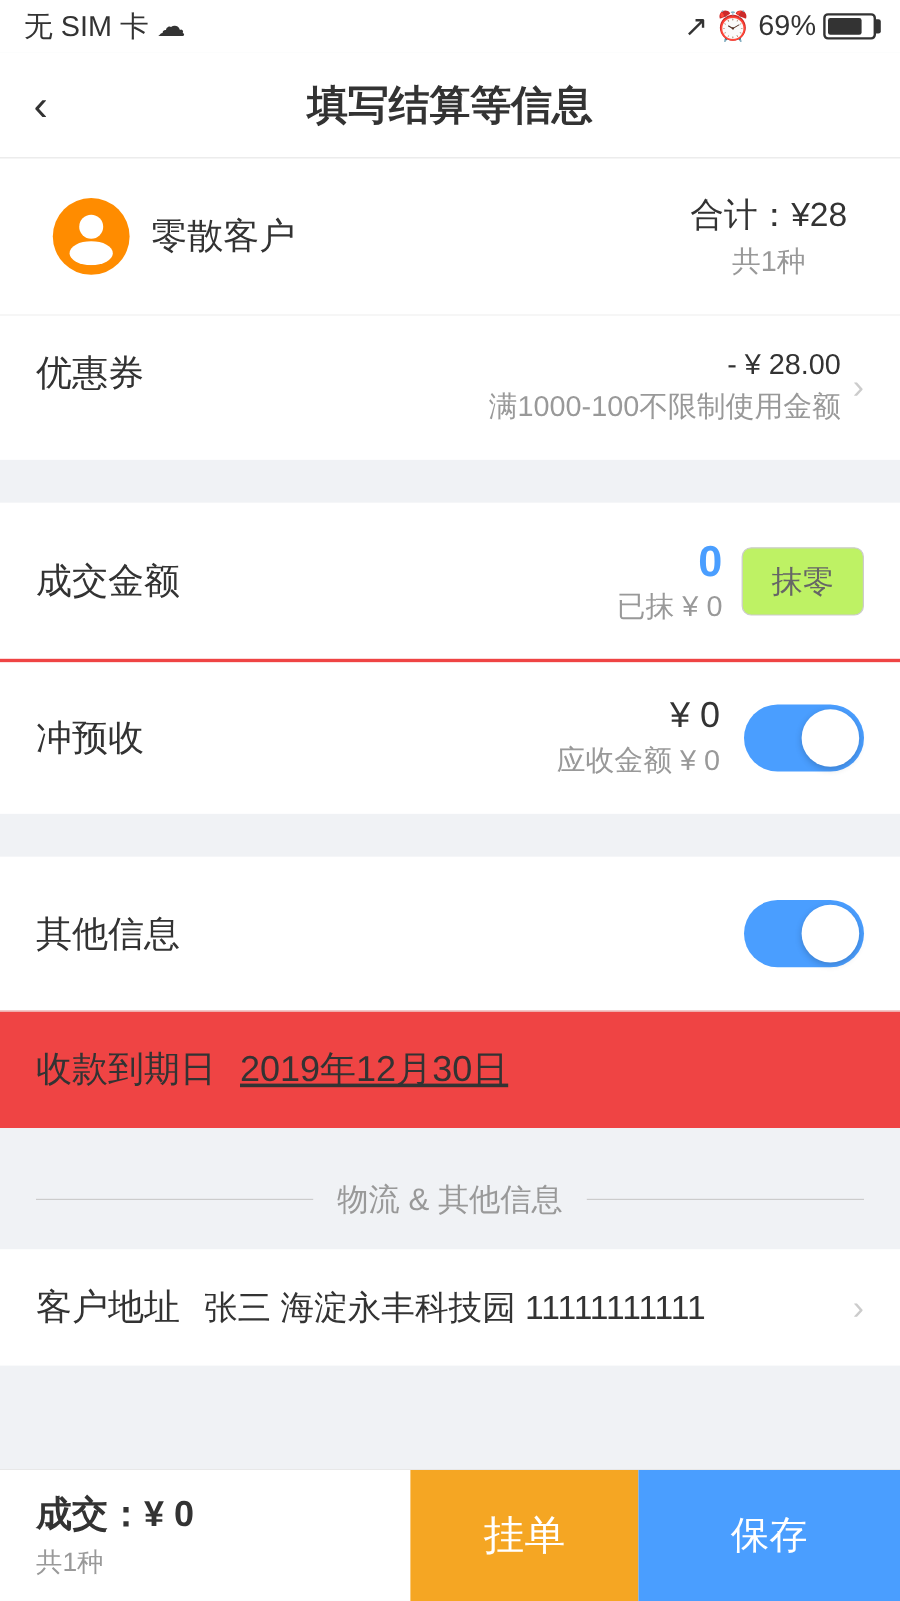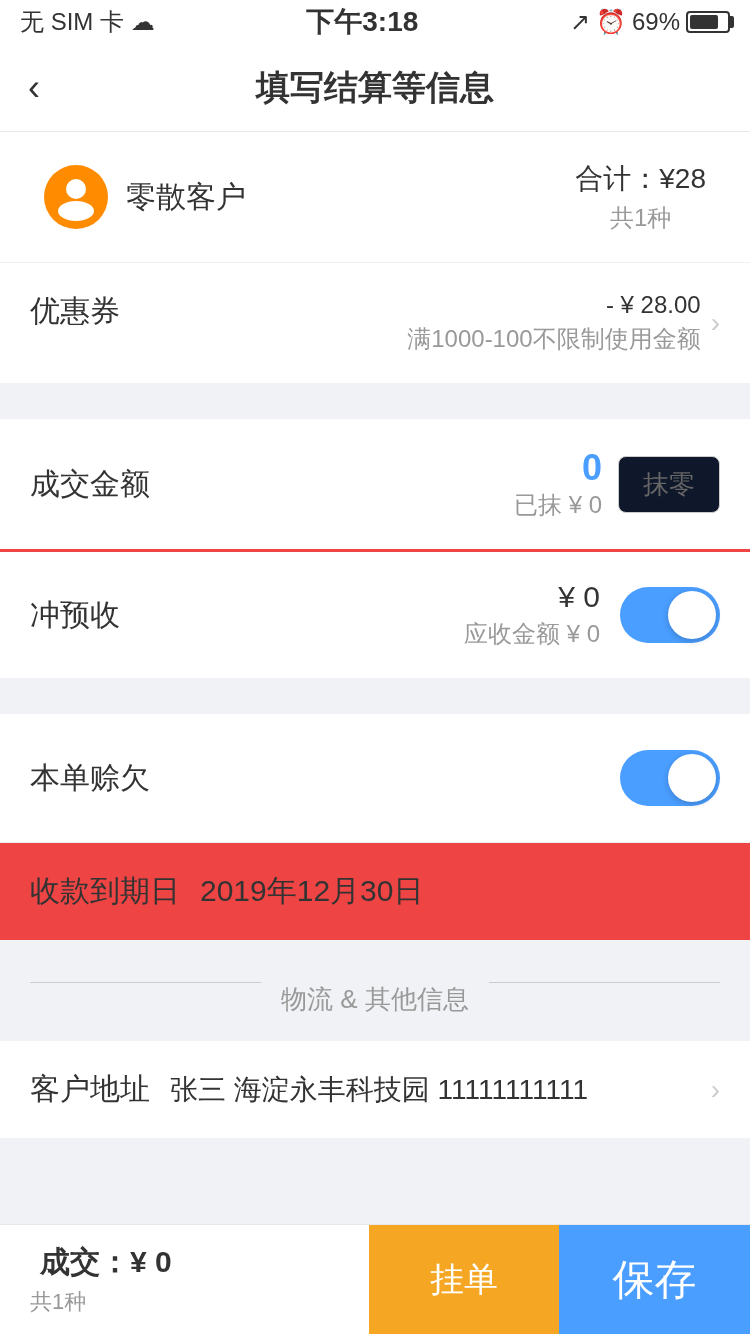--- a/index.html
+++ b/index.html
@@ -187,21 +187,21 @@
       font-weight: 600;
       min-width: 60px;
       text-align: right;
     }
     .round-btn {
       border: 1px solid #ccc;
       border-radius: 8px;
       padding: 10px 24px;
       font-size: 26px;
       color: #666;
-      background: #0f172a;
+      background: #bef264;
       cursor: pointer;
     }
 
     .sub-text {
       font-size: 24px;
       color: #999;
       text-align: right;
     }
 
     
@@ -277,25 +277,27 @@
       border-top: 1px solid #f0f0f0;
     }
     .due-label {
       font-size: 30px;
       color: #333;
       margin-right: 20px;
     }
     .due-value {
       font-size: 30px;
       color: #333;
+      text-decoration: underline;
     }
 
     
     .section-divider {
       display: flex;
+      align-items: center;
       padding: 24px 30px;
       background: #f0f2f5;
       gap: 20px;
     }
     .divider-line {
       flex: 1;
       height: 1px;
       background: #ccc;
     }
     .divider-text {
@@ -341,21 +343,20 @@
       align-items: center;
       border-top: 1px solid #e8e8e8;
     }
     .bottom-info {
       flex: 1;
       padding: 0 30px;
     }
     .bottom-deal {
       font-size: 26px;
       color: #333;
-      margin-left: 10px;
     }
     .bottom-deal span {
       font-size: 30px;
       font-weight: 600;
     }
     .bottom-count {
       font-size: 22px;
       color: #999;
       margin-top: 4px;
     }
@@ -365,45 +366,44 @@
       background: #f5a623;
       display: flex;
       align-items: center;
       justify-content: center;
       font-size: 34px;
       color: #fff;
       font-weight: 500;
       cursor: pointer;
     }
     .btn-save {
-      width: 191px;
+      width: 218px;
       height: 110px;
       background: #4a9eff;
       display: flex;
       align-items: center;
       justify-content: center;
-      font-size: 42px;
+      font-size: 32px;
       color: #fff;
       font-weight: 500;
       cursor: pointer;
     }
 
     
     .amount-row-inner {
       text-align: right;
     }
   </style>
 </head>
 <body>
 
 <div class="status-bar">
   <div class="status-left">
     <span>无 SIM 卡  ☁</span>
   </div>
-  <div class="status-center">下午3:18</div>
   <div class="status-right">
     <span>↗</span>
     <span>⏰</span>
     <span>69%</span>
     <div class="battery-icon">
       <div class="battery-fill"></div>
     </div>
   </div>
 </div>
 
@@ -470,21 +470,21 @@
         </div>
       </div>
     </div>
   </div>
 
   <div class="separator"></div>
 
   <div class="section-card">
 
     <div class="debt-row">
-      <span class="debt-label">本单赊欠</span>
+      <span class="debt-label">其他信息</span>
       <div class="toggle">
         <div class="toggle-knob"></div>
       </div>
     </div>
 
     <div class="due-row">
       <span class="due-label">收款到期日</span>
       <span class="due-value">2019年12月30日</span>
     </div>
   </div>

